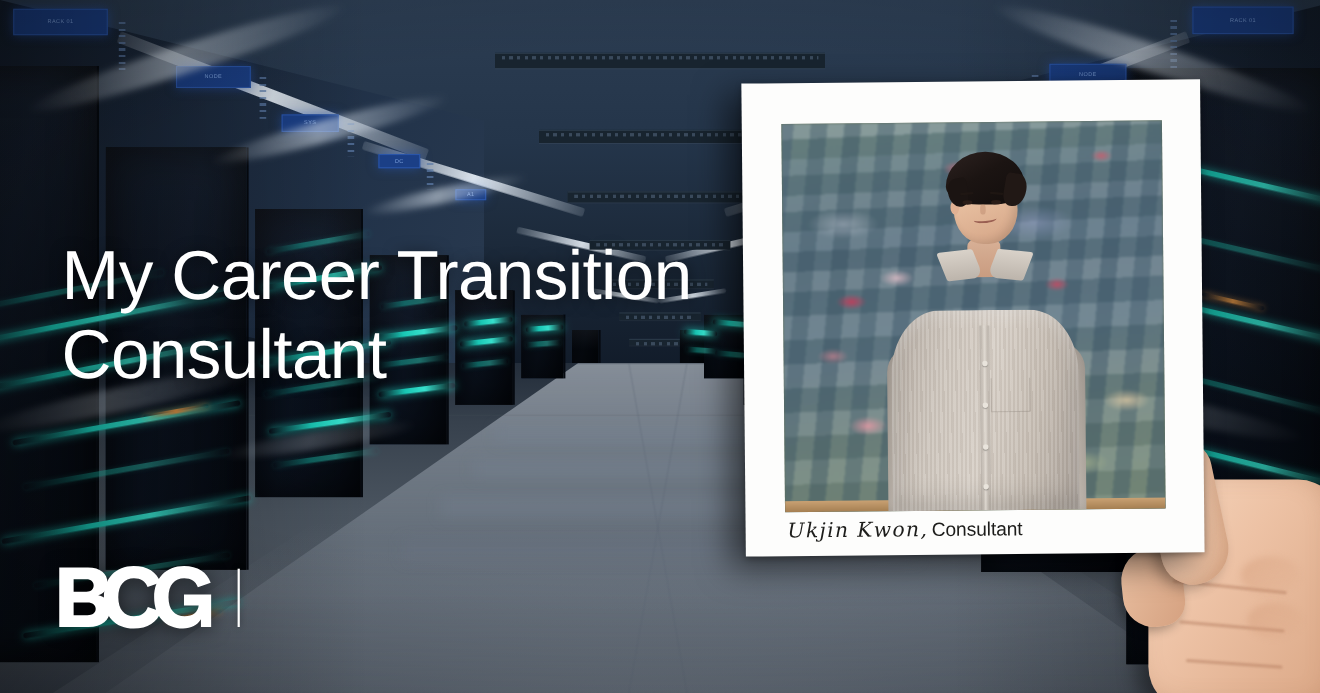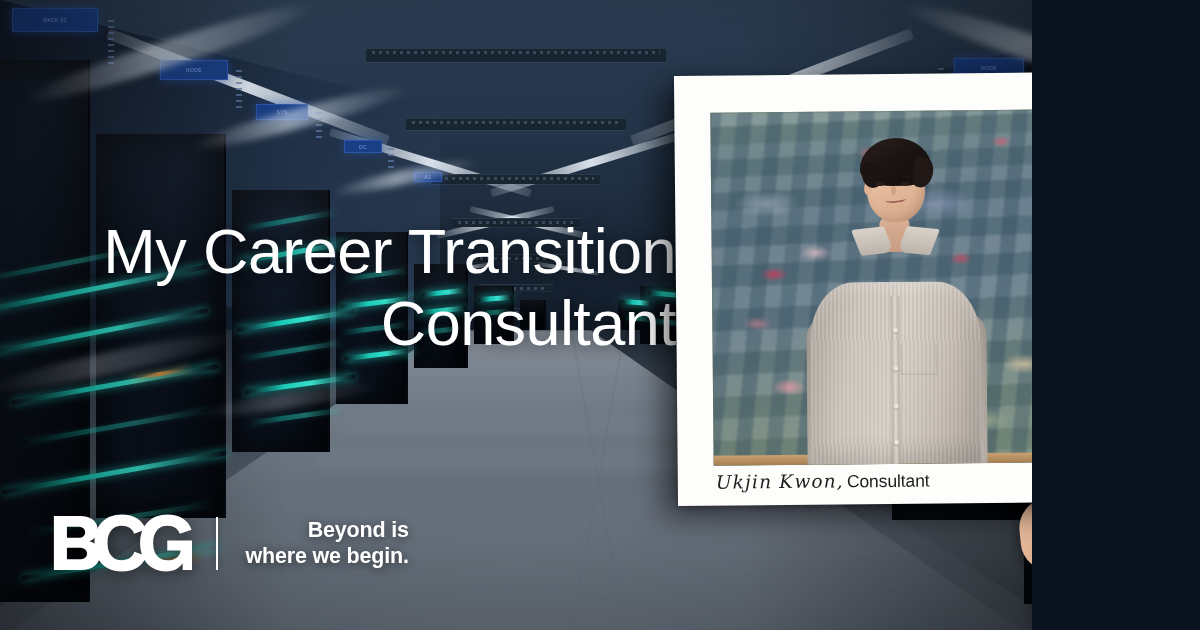--- a/index.html
+++ b/index.html
@@ -1,22 +1,21 @@
 <!DOCTYPE html>
 <html><head>
 <meta charset="utf-8">
 <style>
   * { margin:0; padding:0; box-sizing:border-box; }
   html,body { width:1200px; height:630px; overflow:hidden; background:#0b1220; }
   body { font-family:"Liberation Sans", sans-serif; }
 
   #canvas{
-    position:relative; width:1032px; height:630px; overflow:hidden;
+    position:relative; width:1200px; height:630px; overflow:hidden;
     background:#4d7c0f;
-    text-align:right;
   }
 
   
   .bg{ position:absolute; inset:0; overflow:hidden; }
 
   
   .ceiling{
     position:absolute; left:0; top:0; width:1200px; height:340px;
     background:
       linear-gradient(to bottom, #2c3d52 0%, #24354a 38%, #1a2737 72%, #111b29 100%);
@@ -534,24 +533,20 @@
         <path d="M2 2 H30 C42 2 49 8 49 17 C49 23 45.5 27 40 29 C47 30.5 51.5 35.5 51.5 43 C51.5 53.5 43.5 60 30.5 60 H2 Z
                  M16 13.5 V25.5 H28.5 C33 25.5 35.5 23 35.5 19.5 C35.5 16 33 13.5 28.5 13.5 Z
                  M16 36 V48.5 H29.5 C34.5 48.5 37.5 46 37.5 42.2 C37.5 38.4 34.5 36 29.5 36 Z"></path>
 
         <path d="M74.5 0.5 C88 0.5 97 6.5 100.5 16.5 L88 21 C86 15.5 81.5 12.5 74.8 12.5 C65.5 12.5 59.5 19 59.5 31 C59.5 43 65.5 49.5 74.8 49.5 C81.7 49.5 86.3 46.3 88.3 40.5 L101 44.8 C97.5 55.2 88.2 61.5 74.5 61.5 C57 61.5 45.5 49.5 45.5 31 C45.5 12.5 57 0.5 74.5 0.5 Z"></path>
 
         <path d="M123.5 0.5 C137 0.5 146 6.5 149.5 16.8 L137 21.2 C135 15.6 130.4 12.5 123.7 12.5 C114.4 12.5 108.4 19 108.4 31 C108.4 43 114.4 49.5 124.2 49.5 C132 49.5 137 45.6 137.8 39 H123.5 V28.2 H150.5 V60 H140 V52.5 C136.5 58.2 130.5 61.5 122.5 61.5 C105.8 61.5 94.4 49.5 94.4 31 C94.4 12.5 106 0.5 123.5 0.5 Z"></path>
       </g>
     </svg>
     <div class="divider"></div>
-    <div class="tagline">
-      <div>Beyond is</div>
-      <div>where we begin.</div>
-    </div>
   </div>
 
   <div class="hand">
     <div class="palm"></div>
     <div class="knuckle-under"></div>
     <div class="finger-line" style="left:56px;top:130px;width:104px;height:3px;transform:rotate(6deg);"></div>
     <div class="finger-line" style="left:62px;top:166px;width:96px;height:3px;transform:rotate(5deg);"></div>
     <div class="finger-line" style="left:68px;top:200px;width:88px;height:3px;transform:rotate(4deg);"></div>
     <div class="knuck" style="left:118px;top:104px;width:54px;height:34px;"></div>
     <div class="knuck" style="left:124px;top:146px;width:50px;height:32px;"></div>

